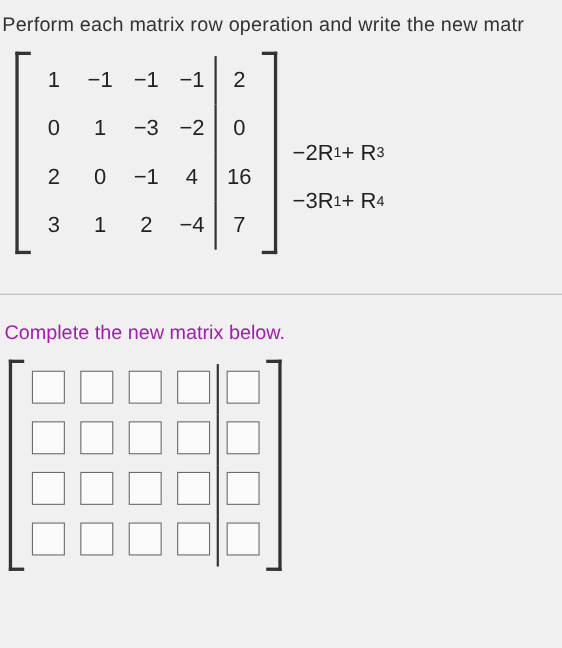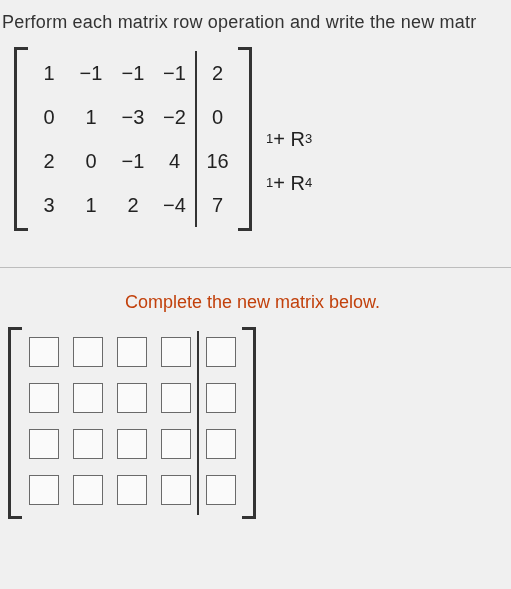--- a/index.html
+++ b/index.html
@@ -67,23 +67,22 @@
   .ops .row { height: 44px; display:flex; align-items:center;}
   .ops sub { font-size: 13px; vertical-align: sub; }
 
   .divider {
     border: none;
     border-top: 1px solid #bdbdbd;
     margin: 0;
   }
   .prompt2 {
     font-size: 18px;
-    color: #c2410c;
+    color: #a21caf;
     padding: 24px 10px 18px 4px;
-    text-align: center;
   }
   .blank-matrix-wrap {
     padding-left: 22px;
     position: relative;
     display: inline-block;
   }
   .blank-matrix {
     position: relative;
     display: inline-block;
   }
@@ -144,25 +143,27 @@
           <td>2</td>
           <td>−4</td>
           <td class="aug-sep">7</td>
         </tr>
       </tbody>
         </table>
     </div>
 
     <div class="ops">
       <div class="row">
+        <span>−2R</span>
           <sub>1</sub>
           <span> + R</span>
           <sub>3</sub>
       </div>
       <div class="row">
+        <span>−3R</span>
           <sub>1</sub>
           <span> + R</span>
           <sub>4</sub>
       </div>
     </div>
   </div>
 
   <hr class="divider">
 
   <div class="prompt2">Complete the new matrix below.</div>

